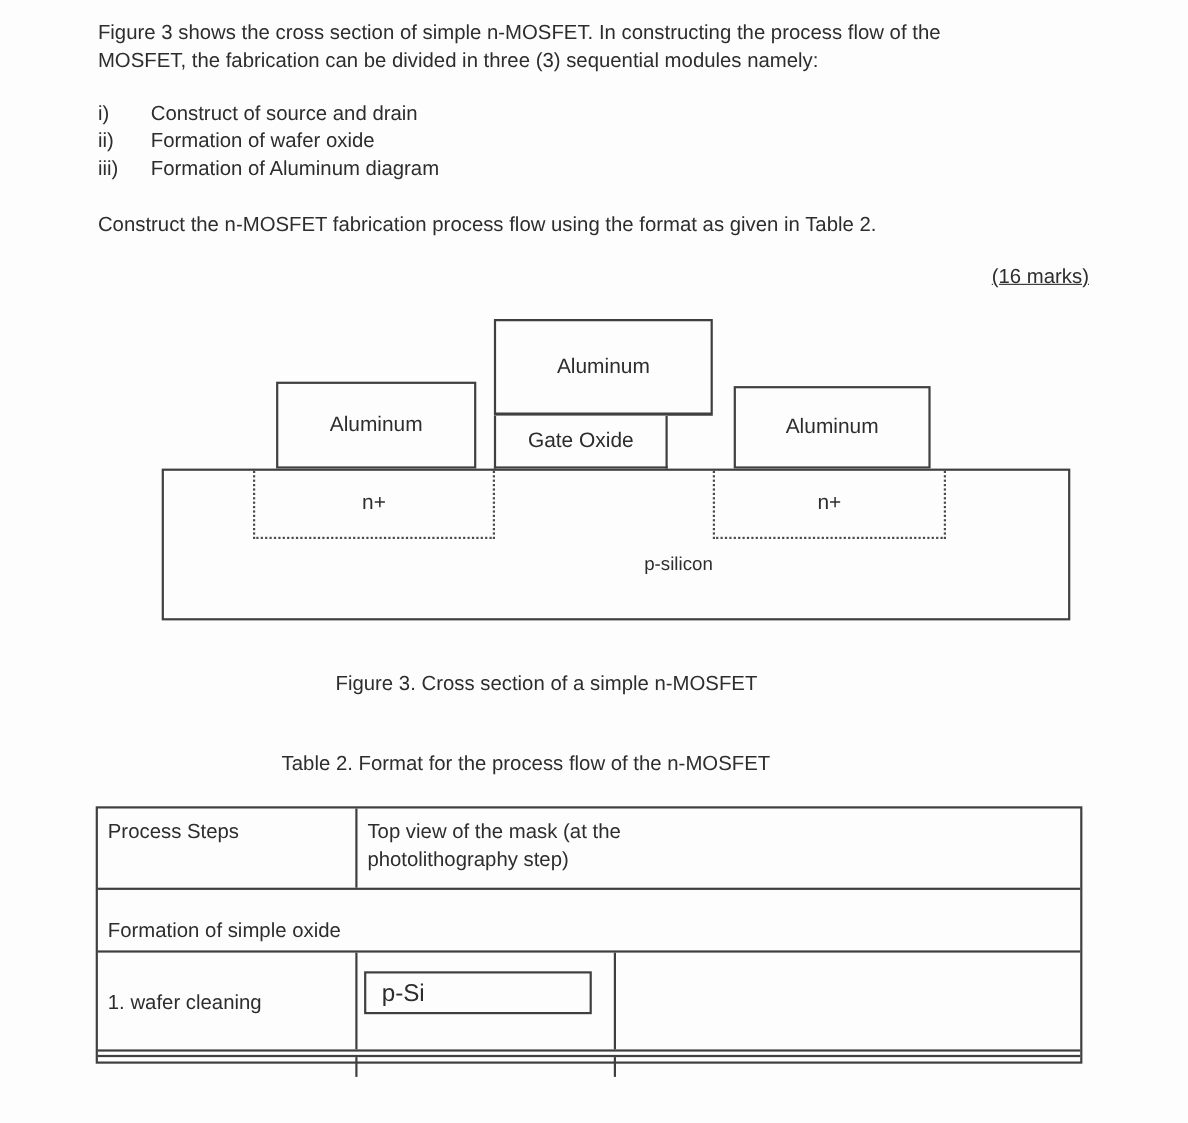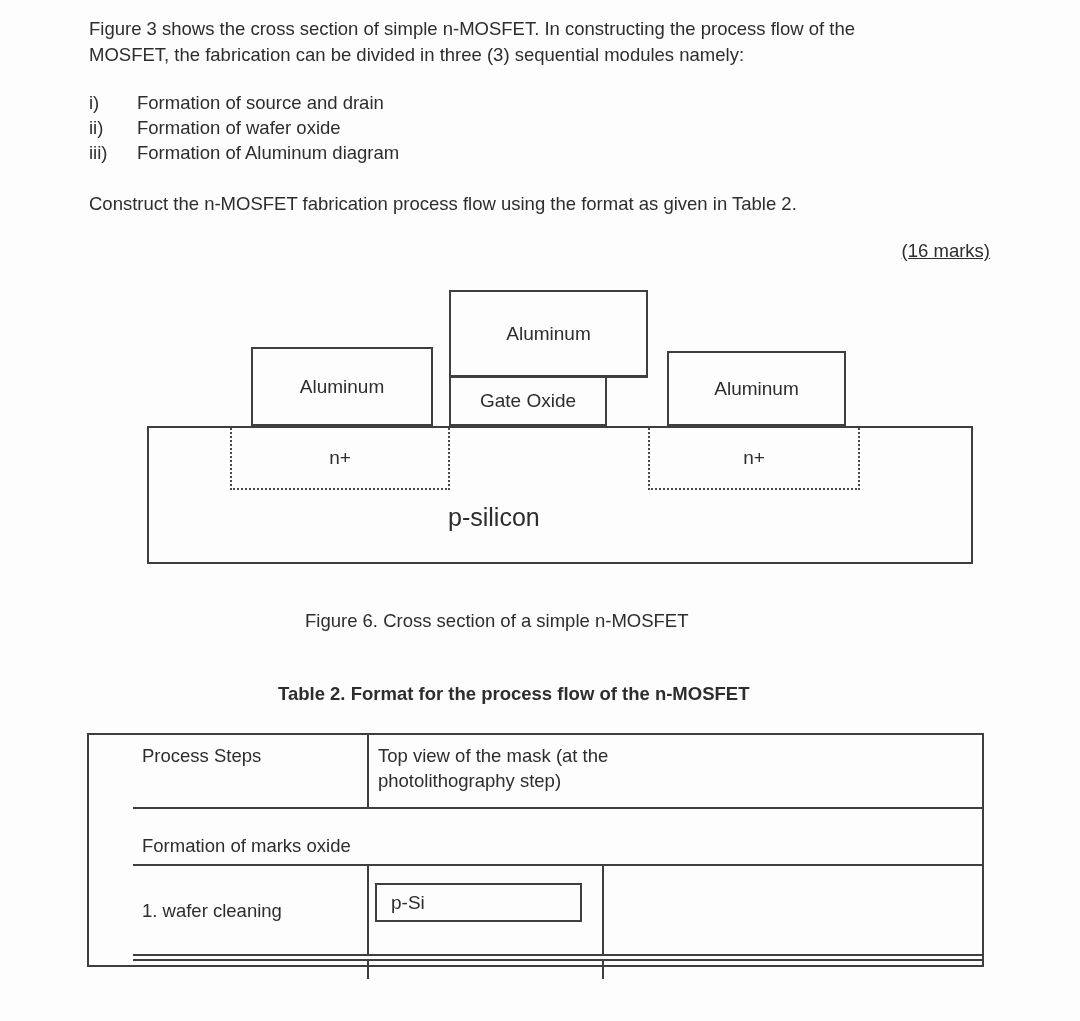--- a/index.html
+++ b/index.html
@@ -35,63 +35,63 @@
   .al-gate{left:449px;top:290px;width:199px;height:88px;border-bottom:3px solid #3f3f3f;}
   .gate-ox{left:449px;top:378px;width:158px;height:48px;border-top:none;}
   .al-right{left:667px;top:351px;width:179px;height:75px;}
   .nplus{
     position:absolute;box-sizing:border-box;background:transparent;
     border-left:2px dotted #4a4a4a;border-right:2px dotted #4a4a4a;border-bottom:2px dotted #4a4a4a;
     display:flex;align-items:center;justify-content:center;font-size:19px;
   }
   .nplus-left{left:230px;top:428px;width:220px;height:62px;}
   .nplus-right{left:648px;top:428px;width:212px;height:62px;}
-  .substrate-label{left:448px;top:503px;width:200px;text-align:left;font-size:25px;}
+  .substrate-label{left:448px;top:503px;width:200px;text-align:right;font-size:17px;}
   .fig-caption{left:305px;top:608px;}
-  .tbl-caption{left:278px;top:681px;font-weight:bold;}
+  .tbl-caption{left:256px;top:681px;}
 
   
   .ptable{
     left:87px;top:733px;width:897px;height:234px;
     border:2px solid #3f3f3f;box-sizing:border-box;
-    font-size:18.5px;line-height:25px;padding-left:44px;
+    font-size:18.5px;line-height:25px;
   }
   .trow{display:flex;box-sizing:border-box;}
   .thead-row{height:74px;border-bottom:2px solid #3f3f3f;}
   .tc{box-sizing:border-box;padding:8px 10px 0 9px;}
   .c1{flex:0 0 236px;border-right:2px solid #3f3f3f;}
   .c2{flex:0 0 235px;border-right:2px solid #3f3f3f;}
   .c3{flex:1 1 auto;}
   .row-span{
     height:57px;border-bottom:2px solid #3f3f3f;
     display:flex;align-items:flex-end;padding:0 0 6px 9px;box-sizing:border-box;
   }
   .row-wafer{height:88px;}
   .row-wafer .tc{padding-top:0;display:flex;align-items:center;}
   .cell-psi{position:relative;}
   .psi-box{
     position:absolute;left:6px;top:17px;width:207px;height:39px;
     border:2px solid #3f3f3f;box-sizing:border-box;
-    display:flex;align-items:center;padding-left:14px;font-size:19px;
+    display:flex;align-items:center;padding-left:14px;font-size:22px;
   }
   .dbl-line{height:7px;border-top:2px solid #3f3f3f;border-bottom:2px solid #3f3f3f;box-sizing:border-box;}
   .row-empty{height:18px;}
   .row-empty .tc{padding:0 10px;}
 </style>
 </head>
 <body>
 
 <div class="page">
 
   <div class="abs txt intro">Figure 3 shows the cross section of simple n-MOSFET. In constructing the process flow of the<br>MOSFET, the fabrication can be divided in three (3) sequential modules namely:</div>
 
   <div class="abs modules">
     <div class="module-row">
       <span class="module-num">i)</span>
-      <span>Formation of source and drain</span>
+      <span>Construct of source and drain</span>
     </div>
     <div class="module-row">
       <span class="module-num">ii)</span>
       <span>Formation of wafer oxide</span>
     </div>
     <div class="module-row">
       <span class="module-num">iii)</span>
       <span>Formation of Aluminum diagram</span>
     </div>
   </div>
@@ -118,32 +118,32 @@
     <div class="fbox gate-ox">
       <span>Gate Oxide</span>
     </div>
     <div class="fbox al-right">
       <span>Aluminum</span>
     </div>
 
     <div class="abs substrate-label">p-silicon</div>
   </div>
 
-  <div class="abs txt fig-caption">Figure 6. Cross section of a simple n-MOSFET</div>
+  <div class="abs txt fig-caption">Figure 3. Cross section of a simple n-MOSFET</div>
   <div class="abs txt tbl-caption">Table 2. Format for the process flow of the n-MOSFET</div>
 
   <div class="abs ptable">
 
     <div class="trow thead-row">
       <div class="tc c1">Process Steps</div>
       <div class="tc c3">Top view of the mask (at the<br>photolithography step)</div>
     </div>
 
     <div class="row-span">
-      <span>Formation of marks oxide</span>
+      <span>Formation of simple oxide</span>
     </div>
 
     <div class="trow row-wafer">
       <div class="tc c1">
         <span>1. wafer cleaning</span>
       </div>
       <div class="tc c2 cell-psi">
         <div class="psi-box">
           <span>p-Si</span>
         </div>

